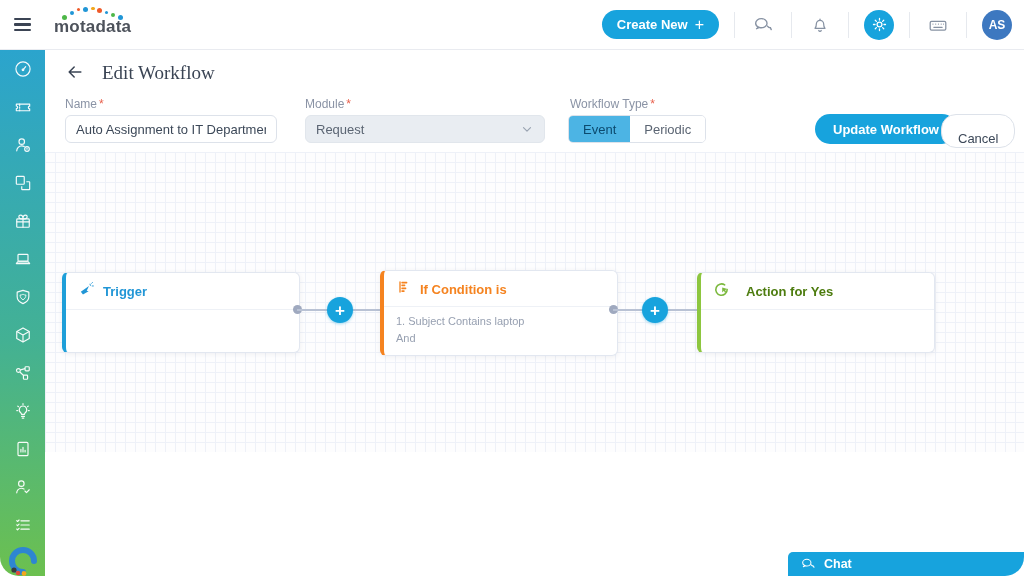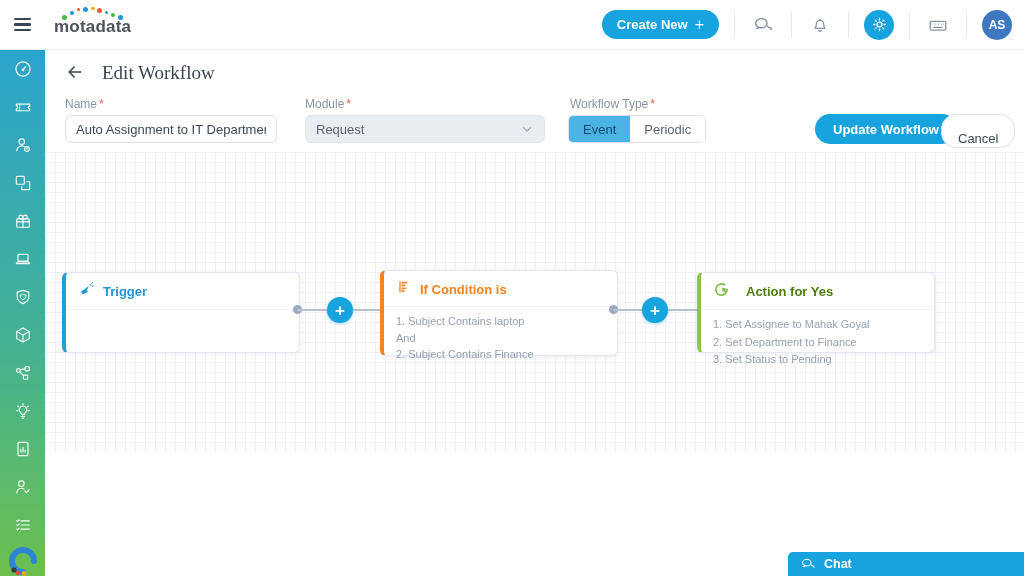--- a/index.html
+++ b/index.html
@@ -1,18 +1,18 @@
 <!DOCTYPE html>
 <html><head>
 <meta charset="utf-8">
 <style>
   * { margin:0; padding:0; box-sizing:border-box; }
   html,body { width:1024px; height:576px; overflow:hidden; background:#fff;
     font-family:"Liberation Sans", sans-serif; }
-  .app { position:relative; width:1024px; height:576px; background:#fff; overflow:hidden; }
+  .app { position:relative; width:1024px; height:576px; background:#fff; overflow:hidden;border-radius:19px; }
 
   
   .topbar { position:absolute; top:0; left:0; width:1024px; height:50px; background:#fff;
     border-bottom:1px solid #e9ebf0; display:flex; align-items:center; z-index:6; }
   .hamburger { margin-left:14px; width:22px; height:22px; display:flex; flex-direction:column;
     justify-content:center; gap:3px; cursor:pointer; }
   .hamburger span { display:block; width:17px; height:2.4px; background:#3b4454; border-radius:1px; }
   .logo { position:relative; margin-left:18px; padding-top:12px; width:95px; height:40px; }
   .logo-text { font-size:17px; font-weight:700; color:#4d525b; letter-spacing:.2px; }
   .logo-dots { position:absolute; top:2px; left:8px; width:70px; height:12px; }
@@ -327,43 +327,37 @@
               <rect x="8" y="8.3" width="6" height="2.6" rx="1"></rect>
               <rect x="8" y="12.6" width="7.5" height="2.6" rx="1"></rect>
               <rect x="8" y="16.9" width="5" height="2.6" rx="1"></rect>
             </svg>
           </span>
           <span class="node-title">If Condition is</span>
         </div>
         <div class="node-body">
           <div>1. Subject Contains laptop</div>
           <div>And</div>
-          <div>2. Subject Contains Finance</div>
         </div>
       </div>
 
       <div class="conn-dot" style="left:564px"></div>
       <div class="conn-line" style="left:568px;width:84px"></div>
       <div class="plus-btn" style="left:597px">+</div>
 
       <div class="node node-action">
         <div class="node-head">
           <span>
             <svg width="17" height="17" viewBox="0 0 24 24" fill="none">
               <path d="M16.5 5.5A8 8 0 1 0 20 12" stroke="#7cb93e" stroke-width="2.2" stroke-linecap="round"></path>
               <path d="M13 9l7.5 2.3-3.3 1.4 1.6 3.2-1.8.9-1.6-3.2-2.4 2.6z" fill="#7cb93e"></path>
             </svg>
           </span>
           <span class="node-title">Action for Yes</span>
         </div>
-        <div class="node-body">
-          <div>1. Set Assignee to Mahak Goyal</div>
-          <div>2. Set Department to Finance</div>
-          <div>3. Set Status to Pending</div>
-        </div>
       </div>
 
     </section>
   </main>
 
   <div class="chat-bar">
     <span style="display:flex">
       <svg width="16" height="16" viewBox="0 0 24 24" fill="none" stroke="#fff" stroke-width="1.6" stroke-linecap="round" stroke-linejoin="round">
         <path d="M7.2 14.2C5.3 13.4 4 11.8 4 10c0-2.8 2.8-5 6.2-5s6.2 2.2 6.2 5-2.8 5-6.2 5c-.7 0-1.4-.1-2-.3L5 16z"></path>
         <path d="M16.8 13.2c.8 1 2 1.8 3.4 2L21 17l-1-2.1"></path>

